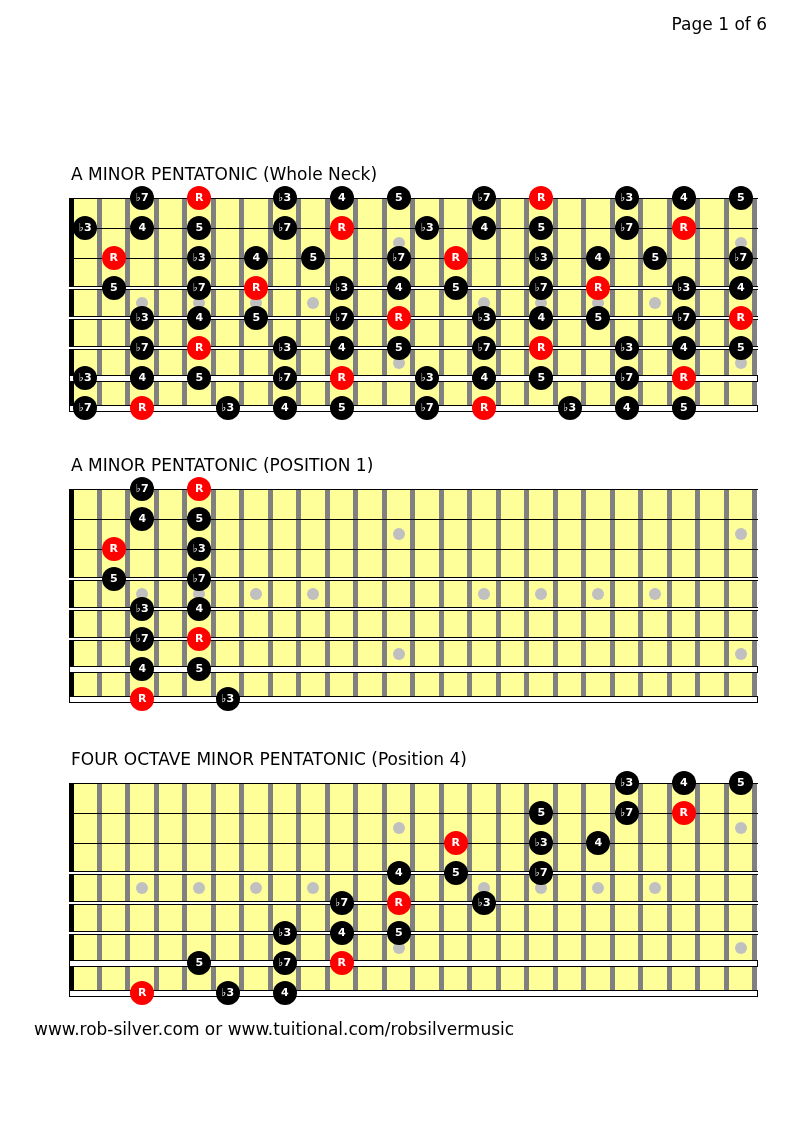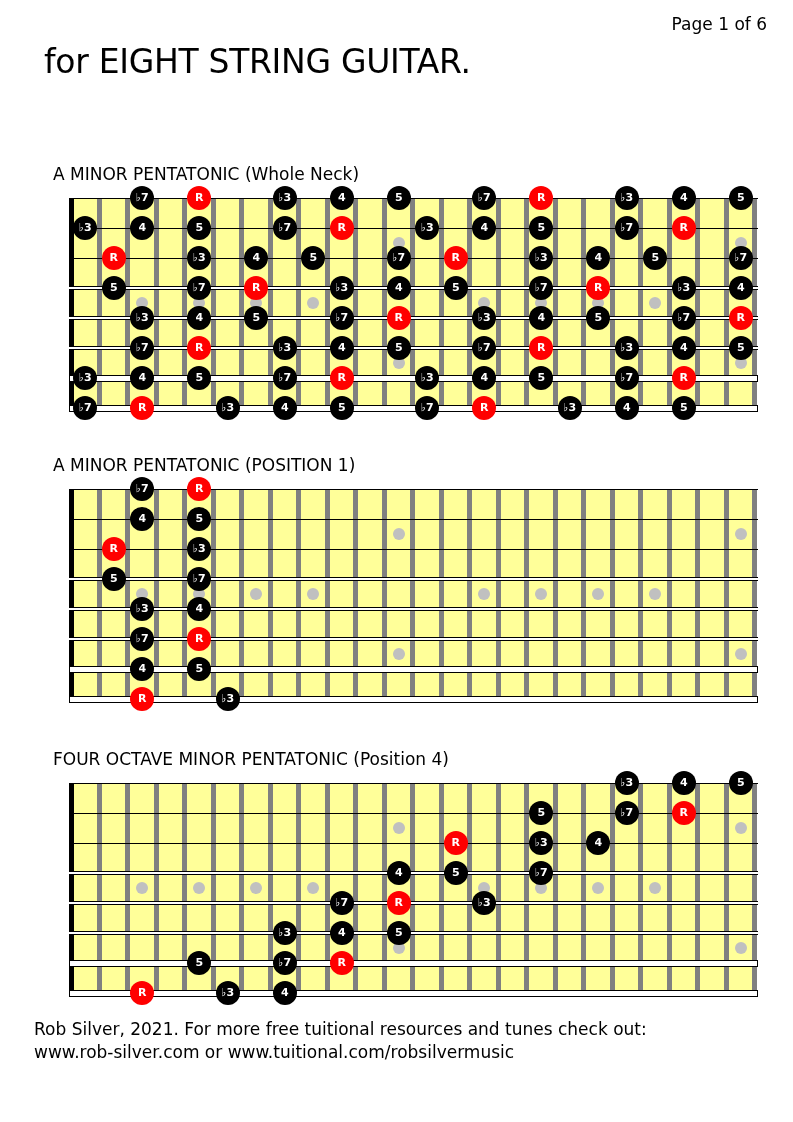--- a/index.html
+++ b/index.html
@@ -1,20 +1,20 @@
 <!DOCTYPE html>
 <html><head>
 <meta charset="utf-8">
 <style>
   html, body { margin:0; padding:0; background:#ffffff; }
   body { width:793px; height:1122px; position:relative; overflow:hidden;
          font-family:"DejaVu Sans", "Liberation Sans", sans-serif; color:#000; }
   .page-num { position:absolute; top:14px; right:26px; font-size:17px; }
   .title { position:absolute; left:44px; top:40px; font-size:33px; line-height:43px; letter-spacing:-0.3px; }
-  .diagram-title { position:absolute; left:53px; font-size:17px; }
+  .diagram-title { position:absolute; left:71px; font-size:17px; }
   .fretboard { position:absolute; left:0; top:0; width:793px; }
   .board-bg { position:absolute; background:#ffff99; }
   .nut { position:absolute; background:#000; width:5px; }
   .fret { position:absolute; background:#808080; width:5px; }
   .string { position:absolute; box-sizing:border-box; }
   .str-thin { height:1px; background:#000; }
   .str-mid { height:4px; background:#fff; border-top:1px solid #000; border-bottom:1px solid #000; }
   .str-thick { height:7px; background:#fff; border:1px solid #000; }
   .inlay { position:absolute; width:12px; height:12px; border-radius:50%; background:#c0c0c0; }
   .note { position:absolute; width:24px; height:24px; border-radius:50%; color:#fff;
@@ -22,21 +22,20 @@
           font-family:"DejaVu Sans", sans-serif; }
   .note.black { background:#000; }
   .note.root { background:#ff0000; }
   .footer { position:absolute; left:34px; top:1018px; font-size:17px; line-height:23px; }
 </style>
 </head>
 <body>
 
 <div class="page-num">Page 1 of 6</div>
 <div class="title">
-  <div>for EIGHT STRING GUITAR.</div>
 </div>
 
 <div id="diagram-0">
   <div class="diagram-title" style="top: 164px;">A MINOR PENTATONIC (Whole Neck)</div>
   <div class="fretboard">
       <div class="board-bg" style="left: 71px; top: 198px; width: 684px; height: 210px; background: rgb(255, 255, 153);"></div>
       <div class="nut" style="left: 69px; top: 198px; height: 213px;"></div>
       <div class="fret" style="left: 96.5px; top: 198px; height: 210px; background: rgb(128, 128, 128);"></div>
       <div class="fret" style="left: 125px; top: 198px; height: 210px; background: rgb(128, 128, 128);"></div>
       <div class="fret" style="left: 153.5px; top: 198px; height: 210px; background: rgb(128, 128, 128);"></div>
@@ -300,15 +299,14 @@
       <div class="note black" style="left: 187.25px; top: 951px;">5</div>
       <div class="note black" style="left: 272.75px; top: 951px;">♭7</div>
       <div class="note root" style="left: 329.75px; top: 951px;">R</div>
       <div class="note root" style="left: 130.25px; top: 981px;">R</div>
       <div class="note black" style="left: 215.75px; top: 981px;">♭3</div>
       <div class="note black" style="left: 272.75px; top: 981px;">4</div>
     </div>
 </div>
 
 <div class="footer">
-  <div>Rob Silver, 2021. For more free tuitional resources and tunes check out:</div>
   <div>www.rob-silver.com or www.tuitional.com/robsilvermusic</div>
 </div>
 
 </body></html>

